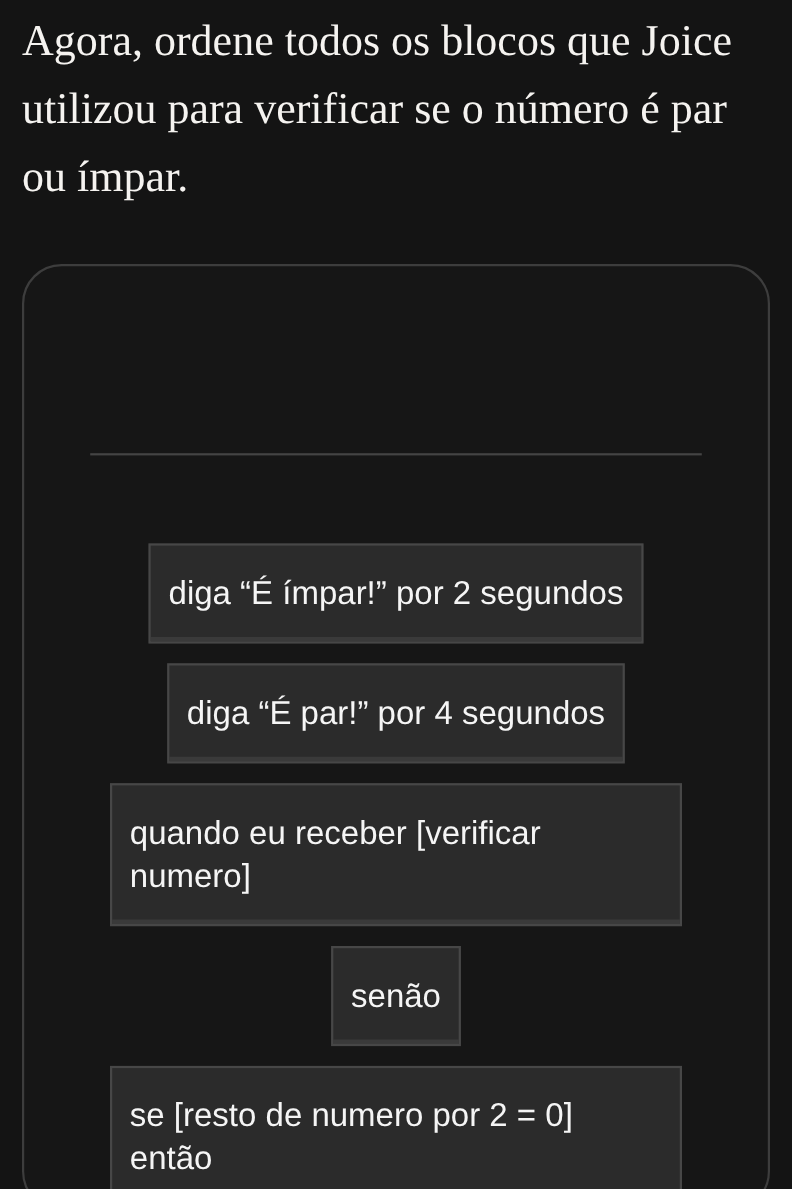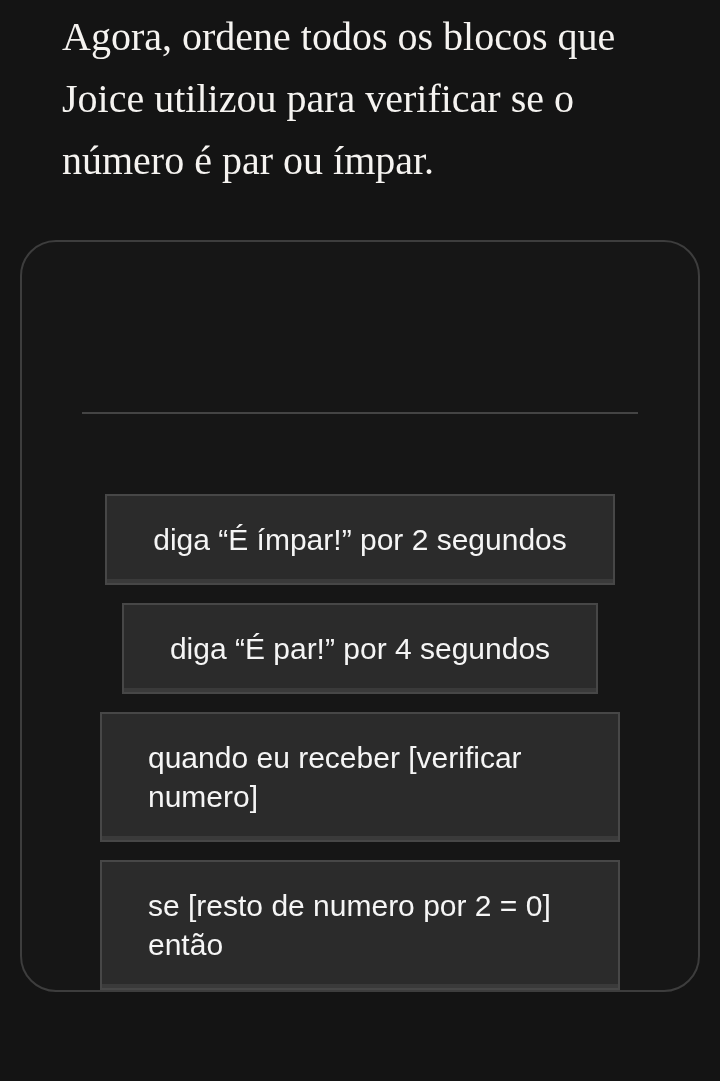--- a/index.html
+++ b/index.html
@@ -9,21 +9,20 @@
     color: #e8e8e8;
     font-family: "Helvetica Neue", Arial, sans-serif;
     width: 720px;
   }
   .prompt {
     font-family: Georgia, "Times New Roman", serif;
     font-size: 40px;
     line-height: 1.55;
     color: #f5f3f0;
     padding: 6px 20px 30px 20px;
-    margin-left: 42px;
   }
   .panel {
     margin: 18px 20px 0 20px;
     border: 2px solid #3d3d3d;
     border-radius: 36px;
     background: #161616;
     padding: 40px 30px 0 30px;
     box-sizing: border-box;
   }
   .drop-zone {
@@ -37,36 +36,37 @@
     align-items: center;
     gap: 18px;
   }
   .block {
     background: #2b2b2b;
     border: 2px solid #474747;
     box-shadow: inset 0 -4px 0 0 #3a3a3a;
     color: #f5f5f5;
     font-size: 30px;
     line-height: 1.3;
-    padding: 24px 46px;
+    padding: 24px 16px;
     text-align: left;
     max-width: 520px;
     box-sizing: border-box;
     cursor: grab;
   }
   .block.center-text {
     text-align: center;
   }
 </style>
 </head>
 <body>
 
 <div class="prompt">Agora, ordene todos os blocos que Joice utilizou para verificar se o número é par ou ímpar.</div>
 
 <div class="panel">
   <div class="drop-zone"></div>
   <div class="blocks">
     <div class="block center-text">diga “É ímpar!” por 2 segundos</div>
     <div class="block center-text">diga “É par!” por 4 segundos</div>
     <div class="block" style="width:520px">quando eu receber [verificar numero]</div>
+    <div class="block center-text">senão</div>
     <div class="block" style="width:520px">se [resto de numero por 2 = 0] então</div>
   </div>
 </div>
 
 </body></html>

